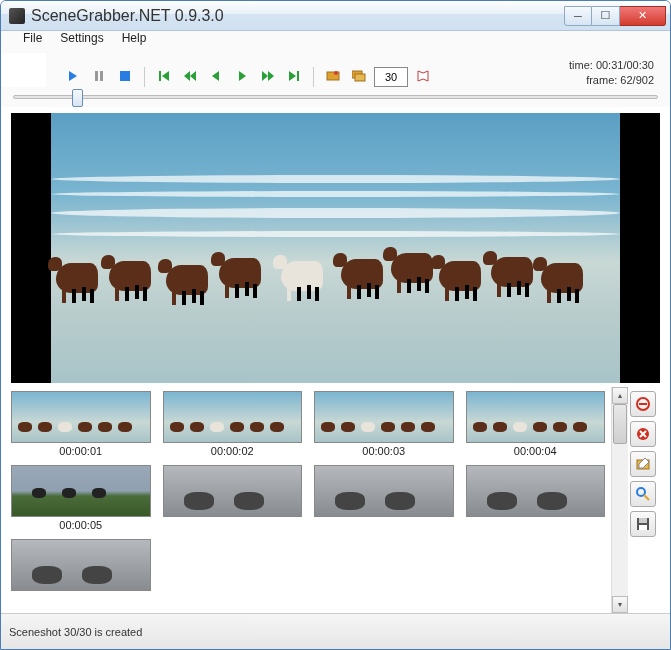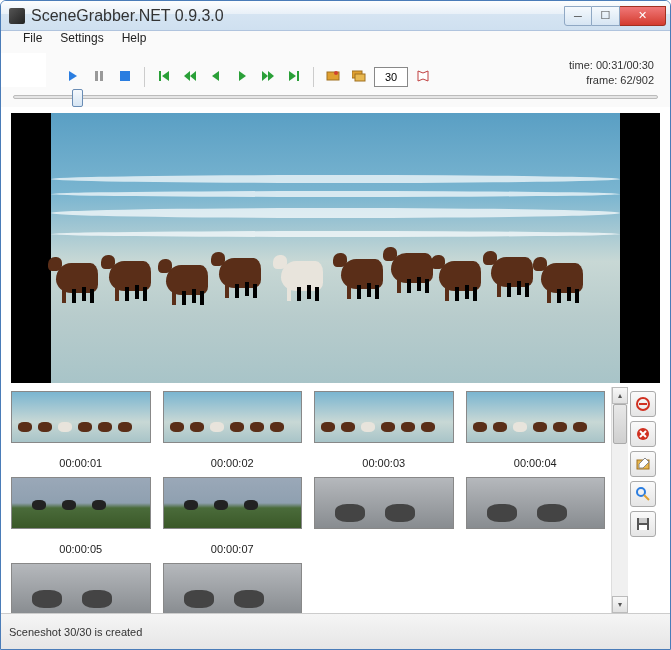--- a/index.html
+++ b/index.html
@@ -37,21 +37,21 @@
 .horse::after { content:""; position:absolute; bottom:-10px; left:6px; width:4px; height:14px; background:inherit; box-shadow: 10px 0 0 0 currentColor, 20px -2px 0 0 currentColor, 28px 0 0 0 currentColor; color:inherit; }
 .horse.white { background:#e8e4dc; }
 
 .thumbs-area { flex: 1; display: flex; margin: 0 6px 0 10px; overflow: hidden; min-height: 0;}
 .thumbs-scroll { flex: 1; overflow-y: auto; padding: 4px 0; }
 .thumbs-grid { display: grid; grid-template-columns: repeat(4, 1fr); gap: 8px 12px; padding-right: 6px; }
 .thumb { display: flex; flex-direction: column; align-items: center; gap: 2px; }
 .thumb-img { width: 100%; height: 52px; border: 1px solid #888; background: linear-gradient(to bottom,#7ab5d0 0%, #c8d8d5 60%, #a8c4c8 100%); position: relative; overflow: hidden; }
 .thumb-img.grass { background: linear-gradient(to bottom,#9aa8b8 0%, #8fa0b0 50%, #4a6b3a 60%, #3a5828 100%); }
 .thumb-img.gray { background: linear-gradient(to bottom,#b5b8bc 0%, #888c90 100%); }
-.thumb-label { font-size: 11px; color: #222; margin-top: 12px; }
+.thumb-label { font-size: 11px; color: #222; }
 .mini { position:absolute; width:14px; height:10px; background:#5a2e18; border-radius:40%; }
 
 .scrollbar-fake { width: 17px; background: #f0f0f0; border-left: 1px solid #ddd; display: flex; flex-direction: column; }
 .sb-btn { height: 17px; background: linear-gradient(to bottom,#f8f8f8,#e0e0e0); border: 1px solid #bbb; display:flex; align-items:center; justify-content:center; font-size:8px; color:#555;}
 .sb-track { flex:1; background:#f0f0f0; position:relative;}
 .sb-thumb { position:absolute; top:0; left:1px; right:1px; height:40px; background:linear-gradient(to bottom,#e8e8e8,#cfcfcf); border:1px solid #aaa; border-radius:2px;}
 
 .side-tools { width: 30px; display: flex; flex-direction: column; gap: 4px; padding: 4px 2px; margin-right:6px; }
 .side-btn { width: 26px; height: 26px; border: 1px solid #aaa; border-radius: 3px; background: linear-gradient(to bottom,#fafafa,#e5e5e5); display:flex; align-items:center; justify-content:center; cursor:default;}
 .side-btn svg { width:16px; height:16px; }
@@ -229,28 +229,20 @@
           </div>
           <div class="thumb">
             <div class="thumb-img grass">
               <div class="mini" style="background: rgb(34, 34, 34); left: 20px; top: 22px;"></div>
               <div class="mini" style="background: rgb(34, 34, 34); left: 50px; top: 22px;"></div>
               <div class="mini" style="background: rgb(34, 34, 34); left: 80px; top: 22px;"></div>
             </div>
             <div class="thumb-label">00:00:05</div>
           </div>
           <div class="thumb">
-            <div class="thumb-img grass">
-              <div class="mini" style="background: rgb(34, 34, 34); left: 20px; top: 22px;"></div>
-              <div class="mini" style="background: rgb(34, 34, 34); left: 50px; top: 22px;"></div>
-              <div class="mini" style="background: rgb(34, 34, 34); left: 80px; top: 22px;"></div>
-            </div>
-            <div class="thumb-label">00:00:07</div>
-          </div>
-          <div class="thumb">
             <div class="thumb-img gray">
               <div class="mini" style="background: rgb(68, 68, 68); width: 30px; height: 18px; left: 20px; top: 26px;"></div>
               <div class="mini" style="background: rgb(68, 68, 68); width: 30px; height: 18px; left: 70px; top: 26px;"></div>
             </div>
             <div class="thumb-label"></div>
           </div>
           <div class="thumb">
             <div class="thumb-img gray">
               <div class="mini" style="background: rgb(68, 68, 68); width: 30px; height: 18px; left: 20px; top: 26px;"></div>
               <div class="mini" style="background: rgb(68, 68, 68); width: 30px; height: 18px; left: 70px; top: 26px;"></div>

